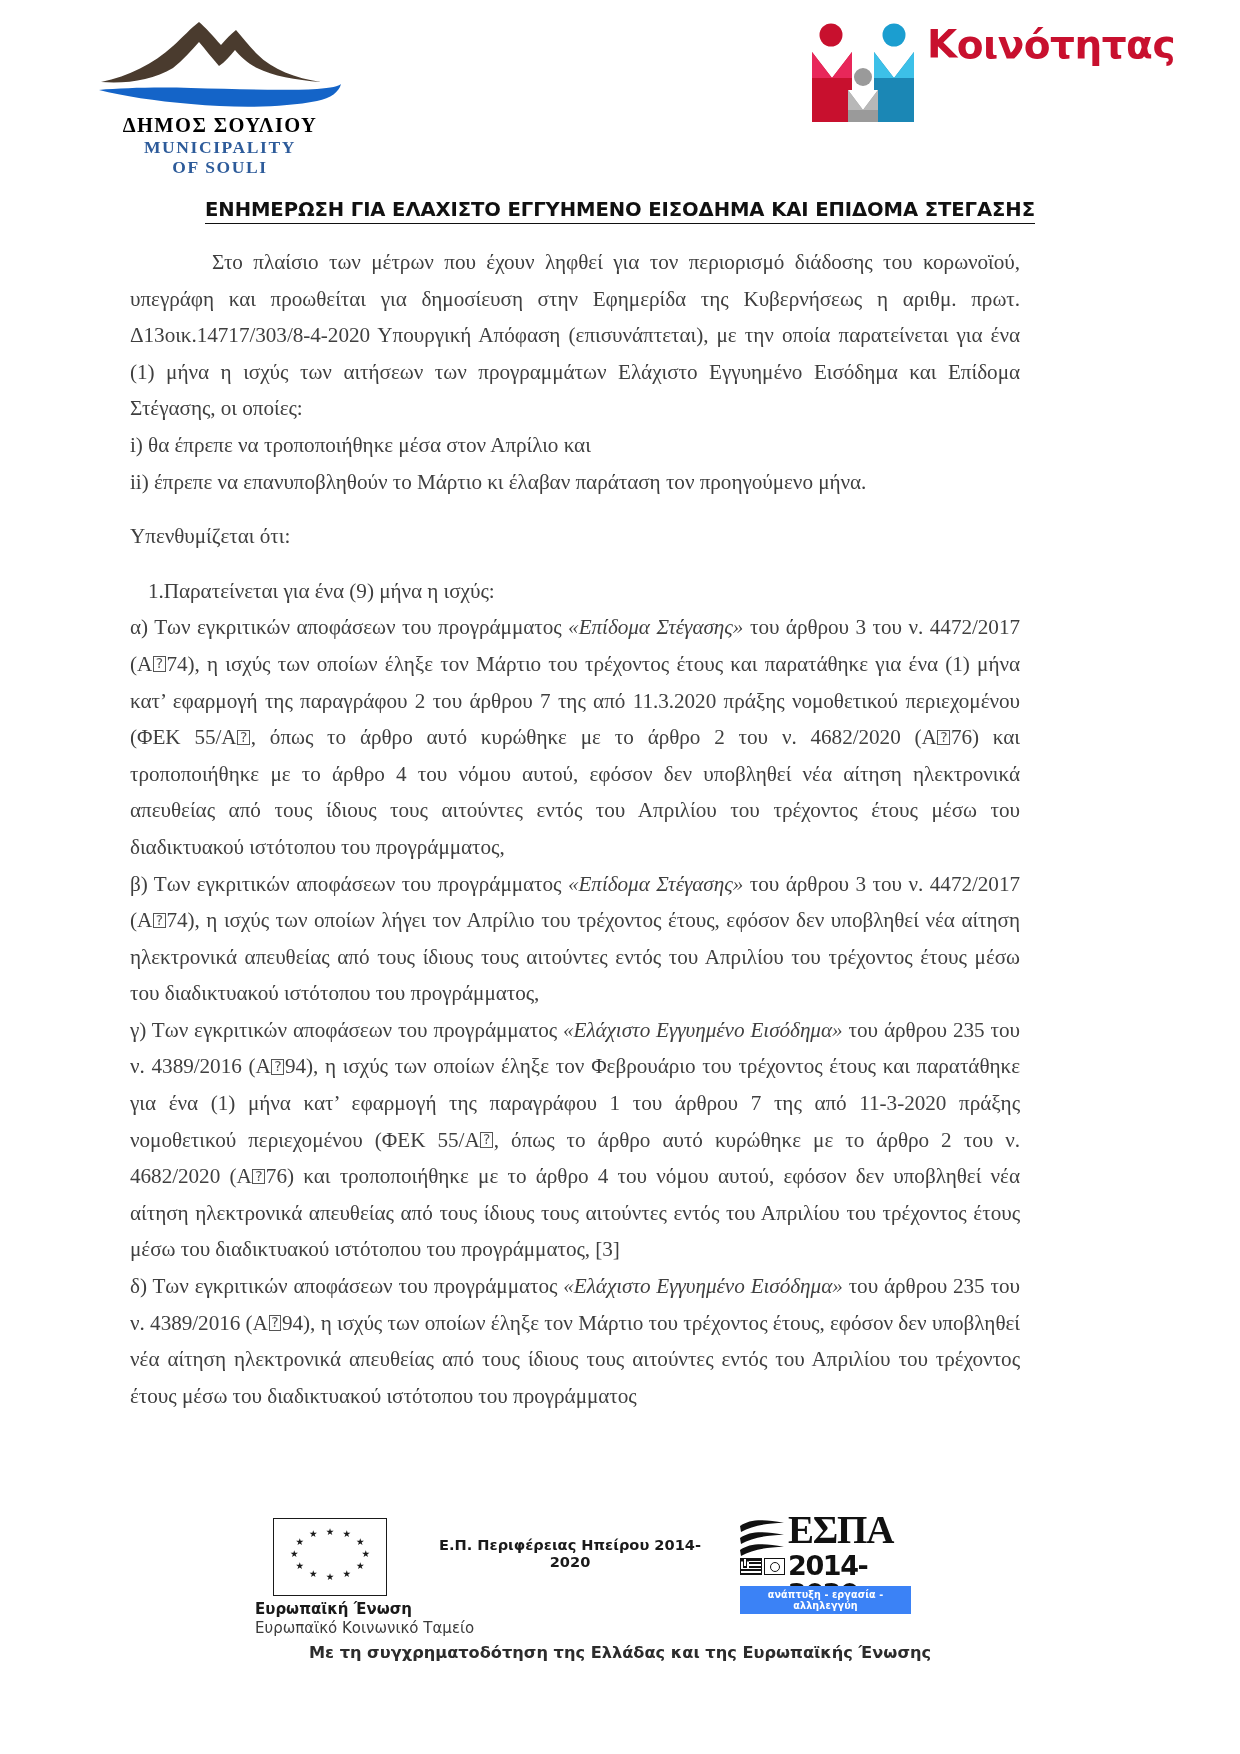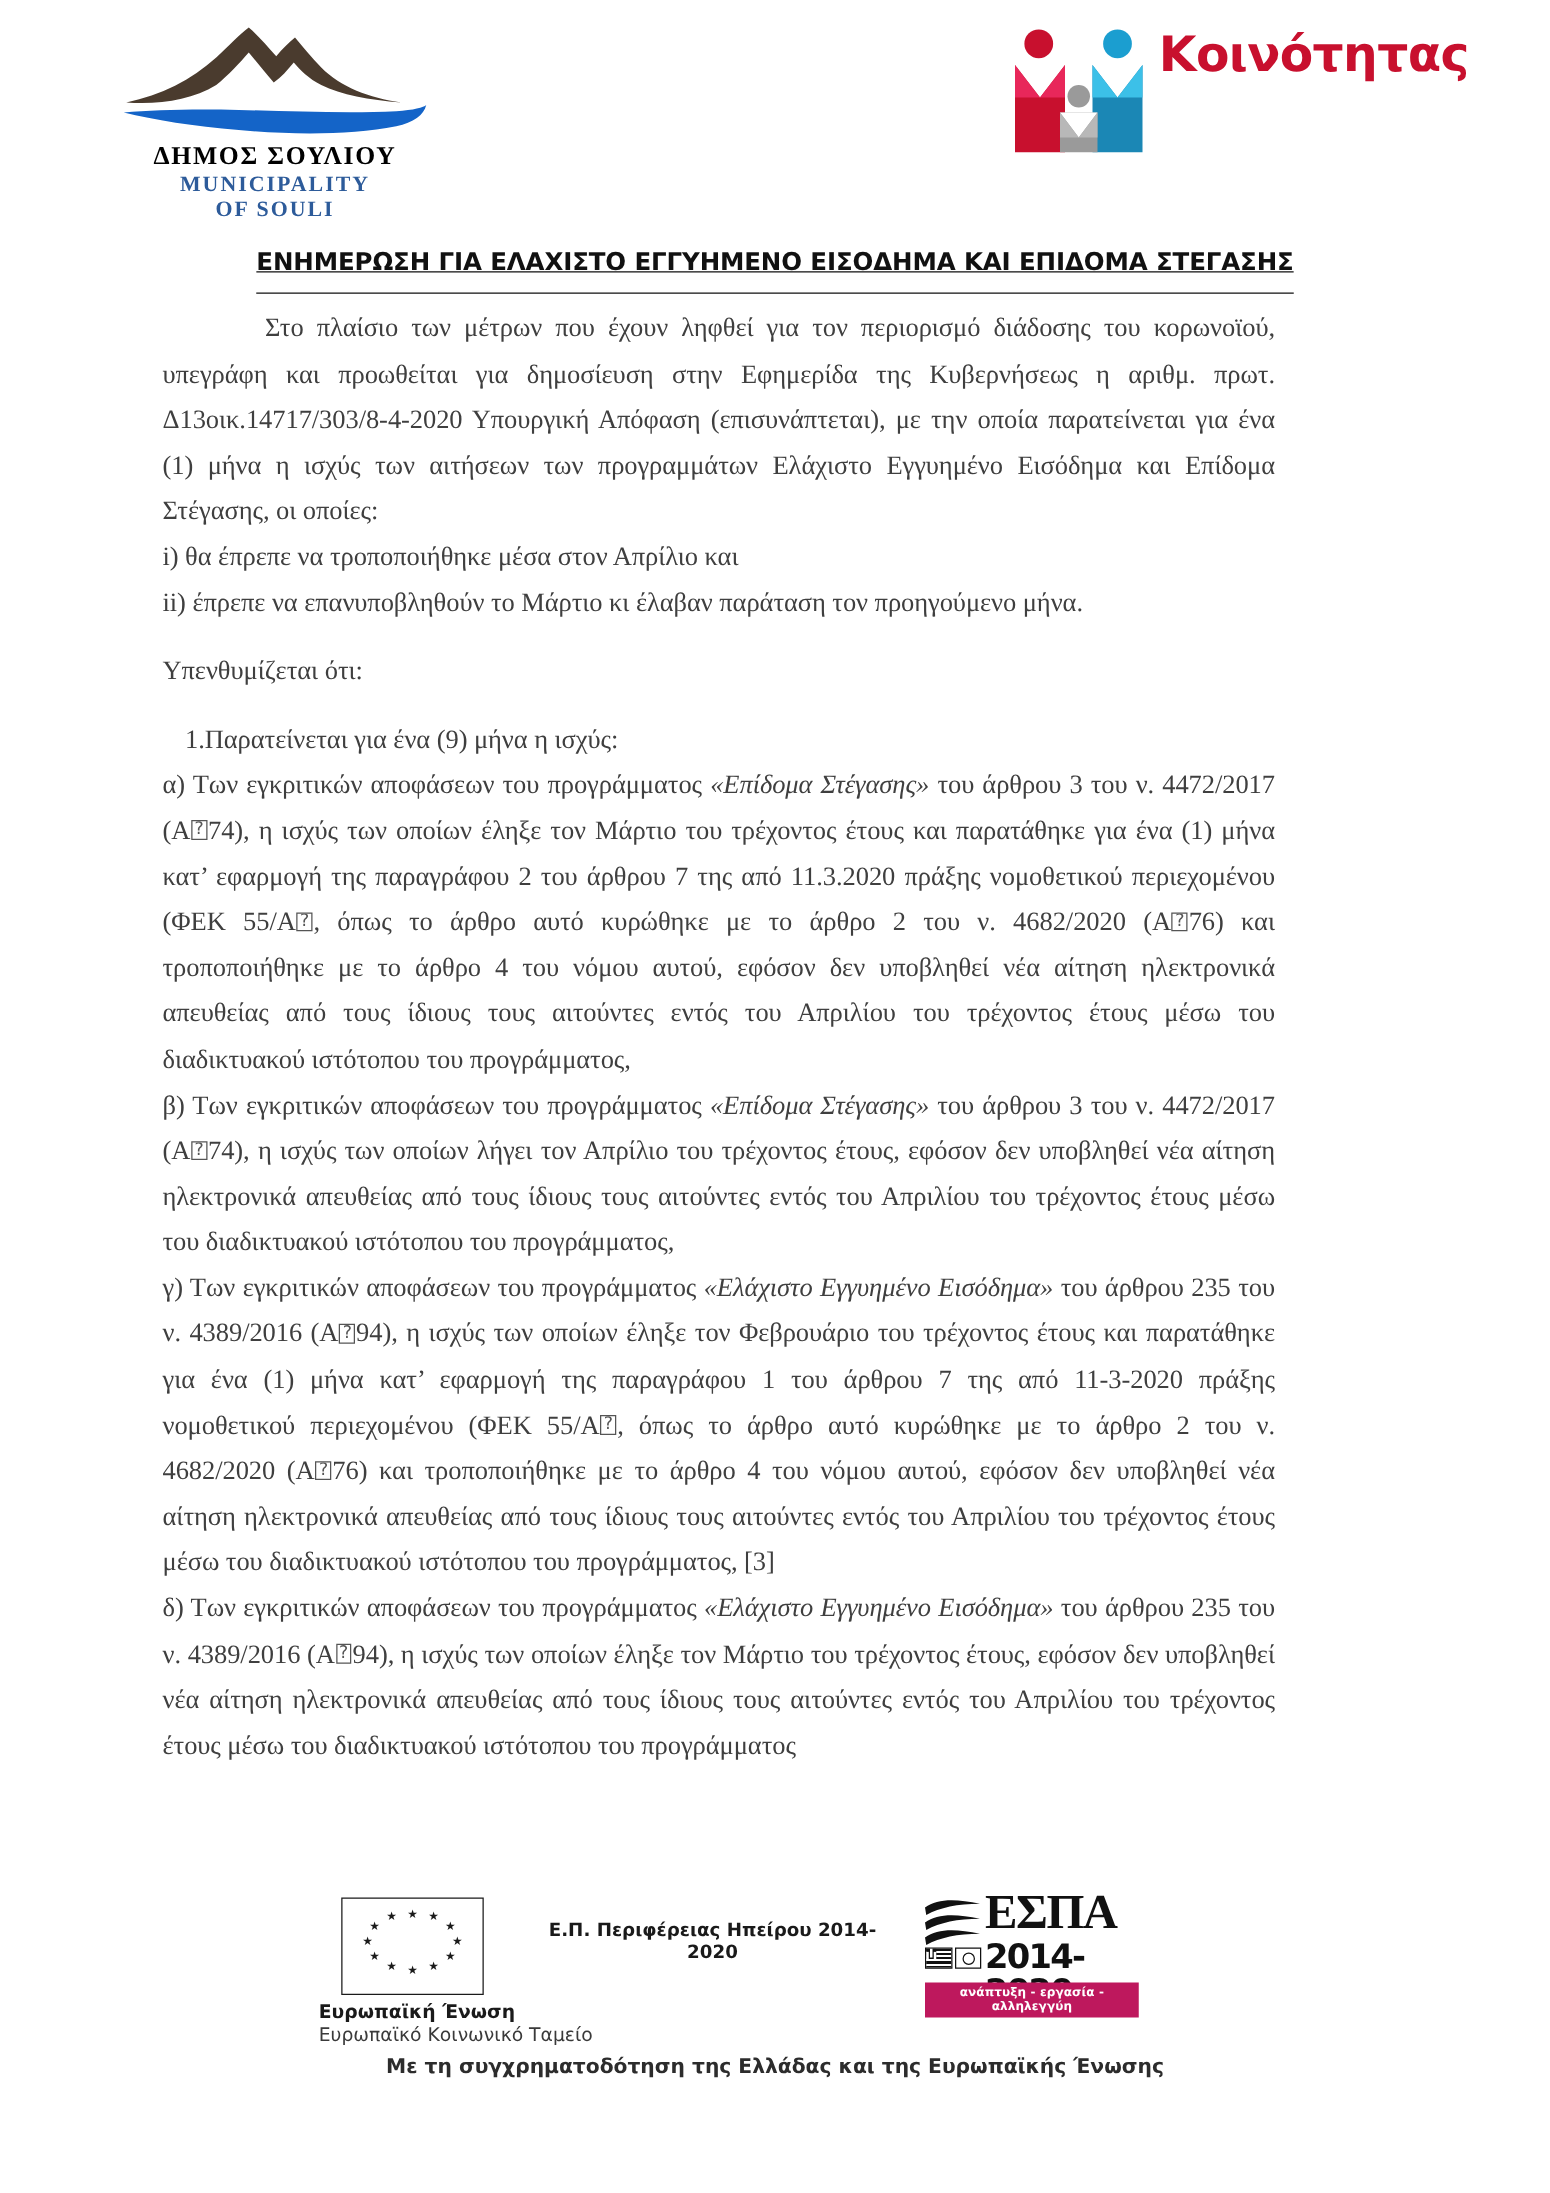--- a/index.html
+++ b/index.html
@@ -109,22 +109,21 @@
     width: 1240px;
     text-align: center;
     font-family: "DejaVu Sans", "Liberation Sans", sans-serif;
     font-weight: bold;
     font-size: 19.6px;
     color: #111;
     letter-spacing: -0.1px;
   }
   .doc-title span {
     border-bottom: 1.6px solid #111;
-    padding-bottom: 13px;
-    text-decoration: underline;
+    padding-bottom: 2px;
   }
 
   
   .body-wrap {
     position: absolute;
     top: 244px;
     left: 130px;
     width: 890px;
   }
   .body-wrap p {
@@ -292,21 +291,21 @@
     position: absolute;
     left: 5px; top: 3.5px;
     width: 8px; height: 8px;
     border: 1.2px solid #111;
     border-radius: 50%;
   }
   .espa-tag {
     position: absolute;
     left: 2px; top: 74px;
     width: 171px;
-    background: #be185d;
+    background: #3b82f6;
     color: #fff;
     font-family: "DejaVu Sans", "Liberation Sans", sans-serif;
     font-size: 9.6px;
     font-weight: bold;
     text-align: center;
     padding: 2.5px 0 3px;
     letter-spacing: 0.1px;
   }
   .cofund {
     position: absolute;

